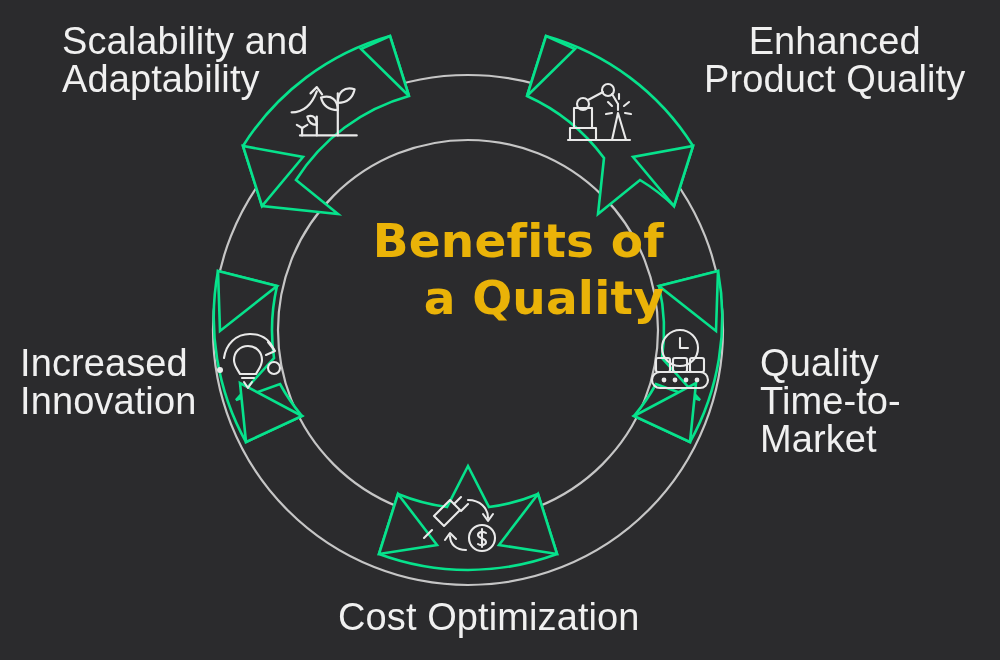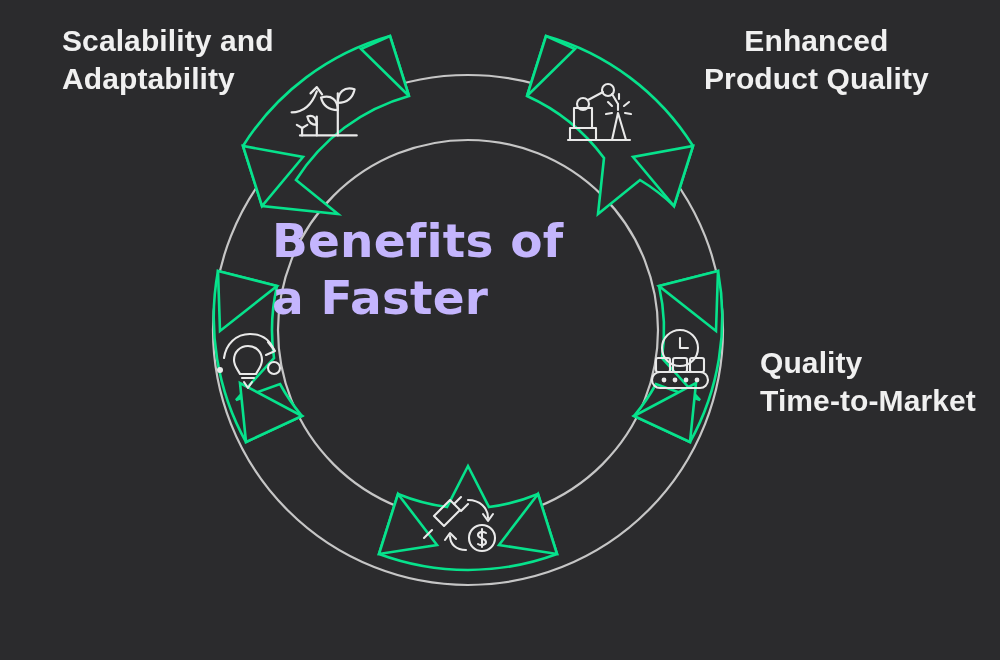--- a/index.html
+++ b/index.html
@@ -51,37 +51,37 @@
     fill: #e9e9e9;
     stroke: none;
   }
 
   
   .center-title {
     position: absolute;
     left: 272px;
     top: 212px;
     width: 392px;
-    text-align: left;
-    color: #c4b5fd;
+    text-align: right;
+    color: #eab308;
     font-family: "DejaVu Sans", sans-serif;
     font-weight: bold;
     font-size: 47px;
     line-height: 57px;
     letter-spacing: 0.2px;
   }
   .center-title span { display: block; }
 
   
   .label {
     position: absolute;
     color: #f0f0f0;
     font-family: "Liberation Sans", sans-serif;
-    font-weight: 700;
-    font-size: 30px;
+    font-weight: 400;
+    font-size: 38px;
     line-height: 38px;
     letter-spacing: 0.1px;
     white-space: pre-line;
   }
   #label-scalability { left: 62px;  top: 22px;  text-align: left; }
   #label-quality     { left: 704px; top: 22px;  text-align: center; }
   #label-faster      { left: 760px; top: 344px; text-align: left; }
   #label-innovation  { left: 20px;  top: 344px; text-align: left; }
   #label-cost        { left: 338px; top: 598px; text-align: left; }
 </style>
@@ -216,27 +216,30 @@
         <path d="M 56,12 L 63,21 L 54,25"></path>
         <circle cx="62" cy="38" r="6"></circle>
         <circle class="icon-g-fill" cx="8" cy="40" r="3"></circle>
       </g>
     </g>
 
   </svg>
 
   <div class="center-title">
     <span>Benefits of</span>
-    <span>a Faster</span>
+    <span>a Quality</span>
   </div>
 
   <div class="label" id="label-scalability">Scalability and
 Adaptability</div>
 
   <div class="label" id="label-quality">Enhanced
 Product Quality</div>
 
   <div class="label" id="label-faster">Quality
 Time-to-Market</div>
 
-
+  <div class="label" id="label-cost">Cost Optimization</div>
+
+  <div class="label" id="label-innovation">Increased
+Innovation</div>
 
 </div>
 
 </body></html>

